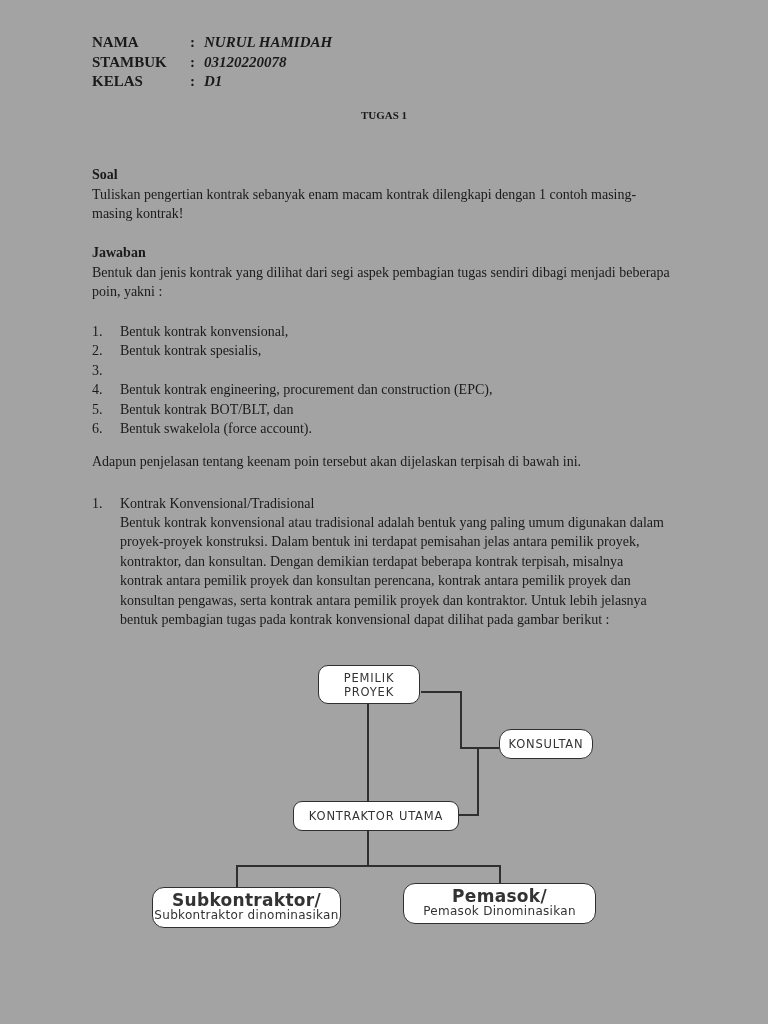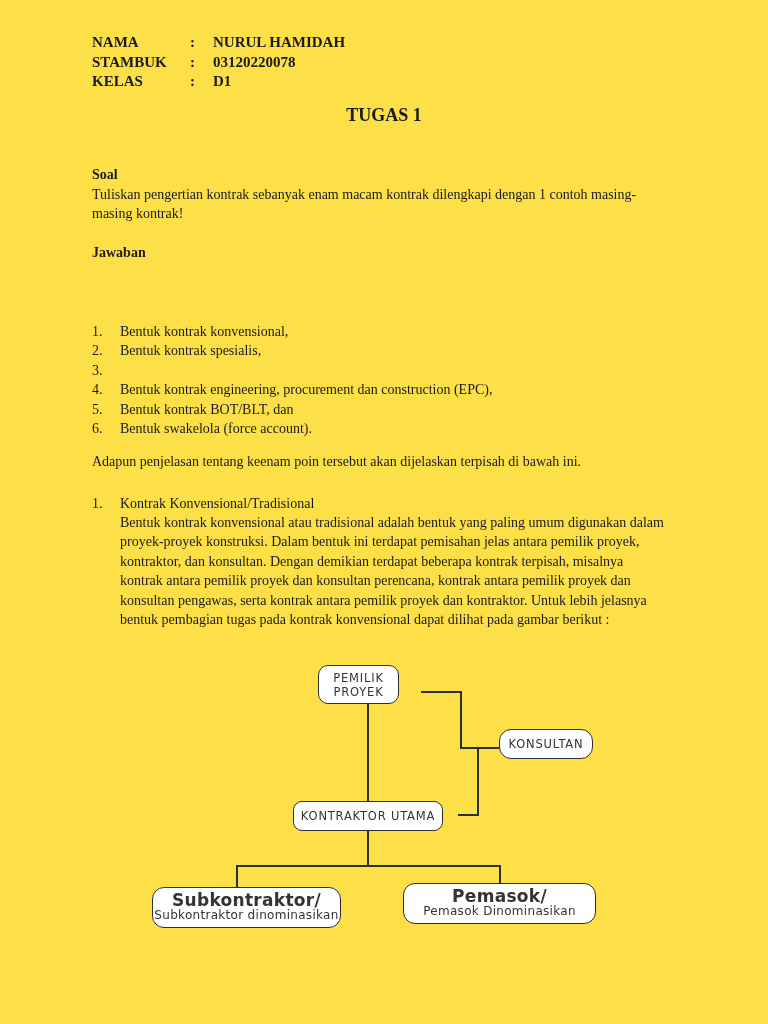--- a/index.html
+++ b/index.html
@@ -2,34 +2,34 @@
 <html><head>
 <meta charset="utf-8">
 <style>
   html, body { margin: 0; padding: 0; }
   body {
     width: 768px; height: 1024px;
     background: #ffffff;
     font-family: "Liberation Serif", serif;
     color: #1a1a1a;
   }
-  .page { position: relative; width: 768px; height: 1024px; background: #fde047; overflow: hidden; }
+  .page { position: relative; width: 768px; height: 1024px; background: #a3a3a3; overflow: hidden; }
 
   .abs { position: absolute; }
   .txt { font-size: 14px; line-height: 19.4px; }
   .bold { font-weight: bold; }
 
   
   .student-info { left: 92px; top: 33px; width: 584px; }
   .hrow { display: flex; font-weight: bold; font-size: 15px; line-height: 19.6px; }
   .hlabel { width: 98px; }
-  .hval { margin-left: 18px; }
+  .hval { margin-left: 9px; font-style: italic; }
 
   
-  .doc-title { left: 92px; top: 106px; width: 584px; text-align: center; font-weight: bold; font-size: 18px; line-height: 19.6px; }
+  .doc-title { left: 92px; top: 106px; width: 584px; text-align: center; font-weight: bold; font-size: 11px; line-height: 19.6px; }
 
   
   .soal-heading   { left: 92px; top: 165px; width: 584px; }
   .soal-body      { left: 92px; top: 185px; width: 584px; }
   .jawaban-heading{ left: 92px; top: 243px; width: 584px; }
   .jawaban-intro  { left: 92px; top: 263px; width: 584px; }
   .contract-list  { left: 92px; top: 322px; width: 584px; }
   .li { display: flex; }
   .li-num { width: 28px; flex: 0 0 28px; }
   .note-par       { left: 92px; top: 452px; width: 584px; }
@@ -45,23 +45,23 @@
     background: #ffffff;
     box-sizing: border-box;
     display: flex; flex-direction: column;
     align-items: center; justify-content: center;
     font-family: "DejaVu Sans", sans-serif;
     color: #333333; text-align: center;
   }
   .dbox .cap { font-size: 11.5px; letter-spacing: 0.8px; line-height: 14px; }
   .dbox .btitle { font-weight: bold; font-size: 17px; line-height: 16px; letter-spacing: 0.3px; }
   .dbox .bsub { font-size: 12px; line-height: 15px; letter-spacing: 0.3px; }
-  .box-pemilik    { left: 318px; top: 665px; width: 81px; height: 39px; border-radius: 10px; }
+  .box-pemilik    { left: 318px; top: 665px; width: 102px; height: 39px; border-radius: 10px; }
   .box-konsultan  { left: 499px; top: 729px; width: 94px;  height: 30px; border-radius: 12px; }
-  .box-kontraktor { left: 293px; top: 801px; width: 150px; height: 30px; border-radius: 9px; }
+  .box-kontraktor { left: 293px; top: 801px; width: 166px; height: 30px; border-radius: 9px; }
   .box-subkontraktor { left: 152px; top: 887px; width: 189px; height: 41px; border-radius: 12px; }
   .box-pemasok       { left: 403px; top: 883px; width: 193px; height: 41px; border-radius: 12px; }
 </style>
 </head>
 <body>
 
 <div class="page">
 
   <div class="abs student-info">
     <div class="hrow">
@@ -82,20 +82,21 @@
   </div>
 
   <div class="abs doc-title">
     <div>TUGAS 1</div>
   </div>
 
   <div class="abs txt bold soal-heading">Soal</div>
   <div class="abs txt soal-body">Tuliskan pengertian kontrak sebanyak enam macam kontrak dilengkapi dengan 1 contoh masing-masing kontrak!</div>
 
   <div class="abs txt bold jawaban-heading">Jawaban</div>
+  <div class="abs txt jawaban-intro">Bentuk dan jenis kontrak yang dilihat dari segi aspek pembagian tugas sendiri dibagi menjadi beberapa poin, yakni :</div>
 
   <div class="abs txt contract-list">
     <div class="li">
       <span class="li-num">1.</span>
         <span class="li-text">Bentuk kontrak konvensional,</span>
     </div>
     <div class="li">
       <span class="li-num">2.</span>
         <span class="li-text">Bentuk kontrak spesialis,</span>
     </div>

